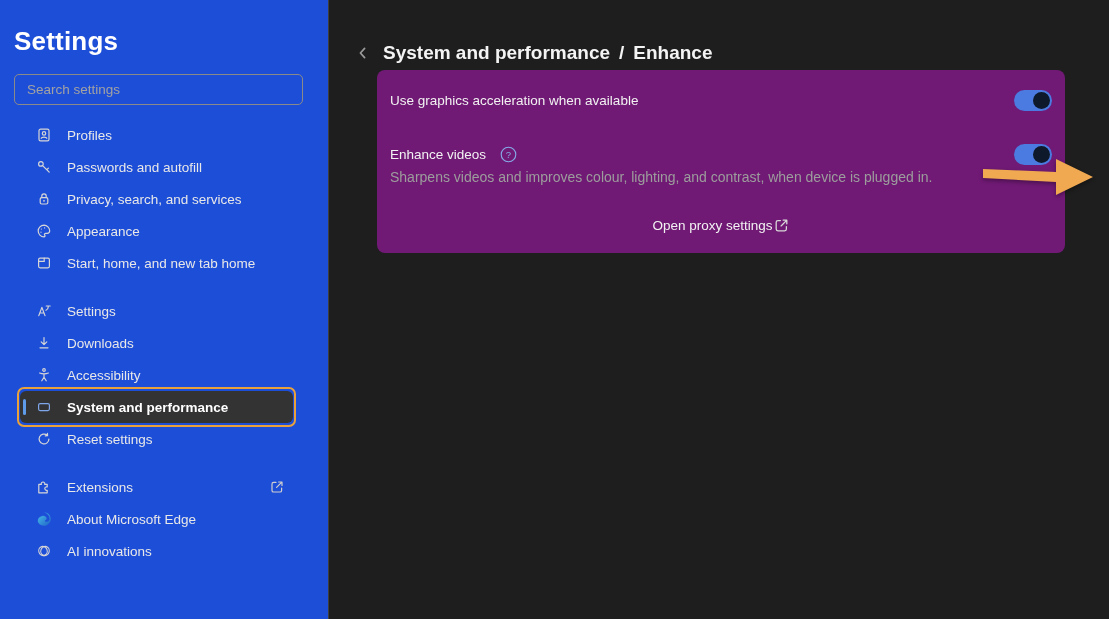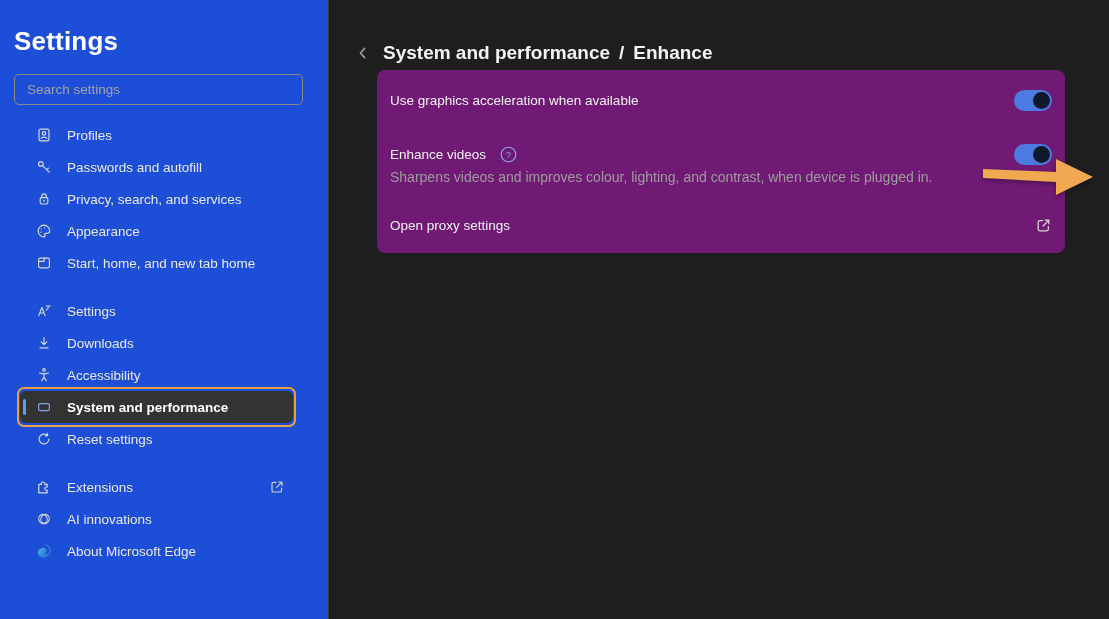--- a/index.html
+++ b/index.html
@@ -92,21 +92,21 @@
     border-radius:8px;
   }
   .panel-row {
     display:flex; align-items:center; justify-content:space-between;
     padding:0 13px;
   }
   .row-1 { height:61px; }
   .row-2 { height:66px; flex-direction:column; align-items:stretch; justify-content:center; gap:4px; }
   .row-2 .row-top { display:flex; align-items:center; justify-content:space-between; }
   .row-2 .left-cluster { display:flex; align-items:center; gap:14px; }
-  .row-3 { height:56px; }
+  .row-3 { height:56px;justify-content:center; }
   .row-label { font-size:13.5px; color:#f2f2f2; }
   .row-desc { font-size:14px; color:#9d9d9d; }
 
   
   .toggle {
     position:relative;
     width:38px; height:21px;
     border-radius:11px;
     background:#4b7be0;
     flex:0 0 38px;
@@ -249,40 +249,40 @@
         <span class="label">Extensions</span>
         <span class="spacer"></span>
         <span class="icon">
           <svg width="16" height="16" viewBox="0 0 16 16" fill="none" stroke="#cfcfcf" stroke-width="1.2" stroke-linecap="round" stroke-linejoin="round">
             <path d="M7 3.4H4.6A1.6 1.6 0 0 0 3 5v6.4A1.6 1.6 0 0 0 4.6 13H11a1.6 1.6 0 0 0 1.6-1.6V9M9.6 3h3.4v3.4M12.8 3.2 7.6 8.4"></path>
           </svg>
           </span>
       </div>
       <div class="nav-item">
         <span class="icon">
-          <svg width="16" height="16" viewBox="0 0 16 16" fill="none" stroke="#d6d6d6" stroke-width="1.1">
-            <ellipse cx="7" cy="8" rx="4.2" ry="4.6" transform="rotate(-18 7 8)"></ellipse>
-            <ellipse cx="9" cy="8" rx="4.2" ry="4.6" transform="rotate(18 9 8)"></ellipse>
-          </svg>
-          </span>
-        <span class="label">AI innovations</span>
-      </div>
-      <div class="nav-item">
-        <span class="icon">
           <svg width="16" height="16" viewBox="0 0 16 16">
             <defs>
               <linearGradient id="eg1" x1="0" y1="0" x2="1" y2="1">
                 <stop offset="0" stop-color="#49c3ea"></stop>
                   <stop offset="1" stop-color="#1e5fc8"></stop>
               </linearGradient>
             </defs>
             <path fill="url(#eg1)" d="M8 1.2a6.8 6.8 0 1 1-6 10C1.2 8.9 2.7 5.4 6.2 4.9c2.7-.4 4.5 1.2 4.5 2.7 0 .9-.6 1.4-1.3 1.6-.5.2-.7.8-.2 1.2.9.8 3.2.5 4.2-1.6A6.8 6.8 0 0 0 8 1.2z"></path>
           </svg>
           </span>
         <span class="label">About Microsoft Edge</span>
+      </div>
+      <div class="nav-item">
+        <span class="icon">
+          <svg width="16" height="16" viewBox="0 0 16 16" fill="none" stroke="#d6d6d6" stroke-width="1.1">
+            <ellipse cx="7" cy="8" rx="4.2" ry="4.6" transform="rotate(-18 7 8)"></ellipse>
+            <ellipse cx="9" cy="8" rx="4.2" ry="4.6" transform="rotate(18 9 8)"></ellipse>
+          </svg>
+          </span>
+        <span class="label">AI innovations</span>
       </div>
     </div>
   </nav>
 </aside>
 
 <main class="main">
   <div class="page-header">
     <span class="back-btn">
       <svg width="16" height="16" viewBox="0 0 16 16" fill="none" stroke="#9a9a9a" stroke-width="1.7" stroke-linecap="round" stroke-linejoin="round">
         <path d="M9.6 3.4 5.4 8l4.2 4.6"></path>

